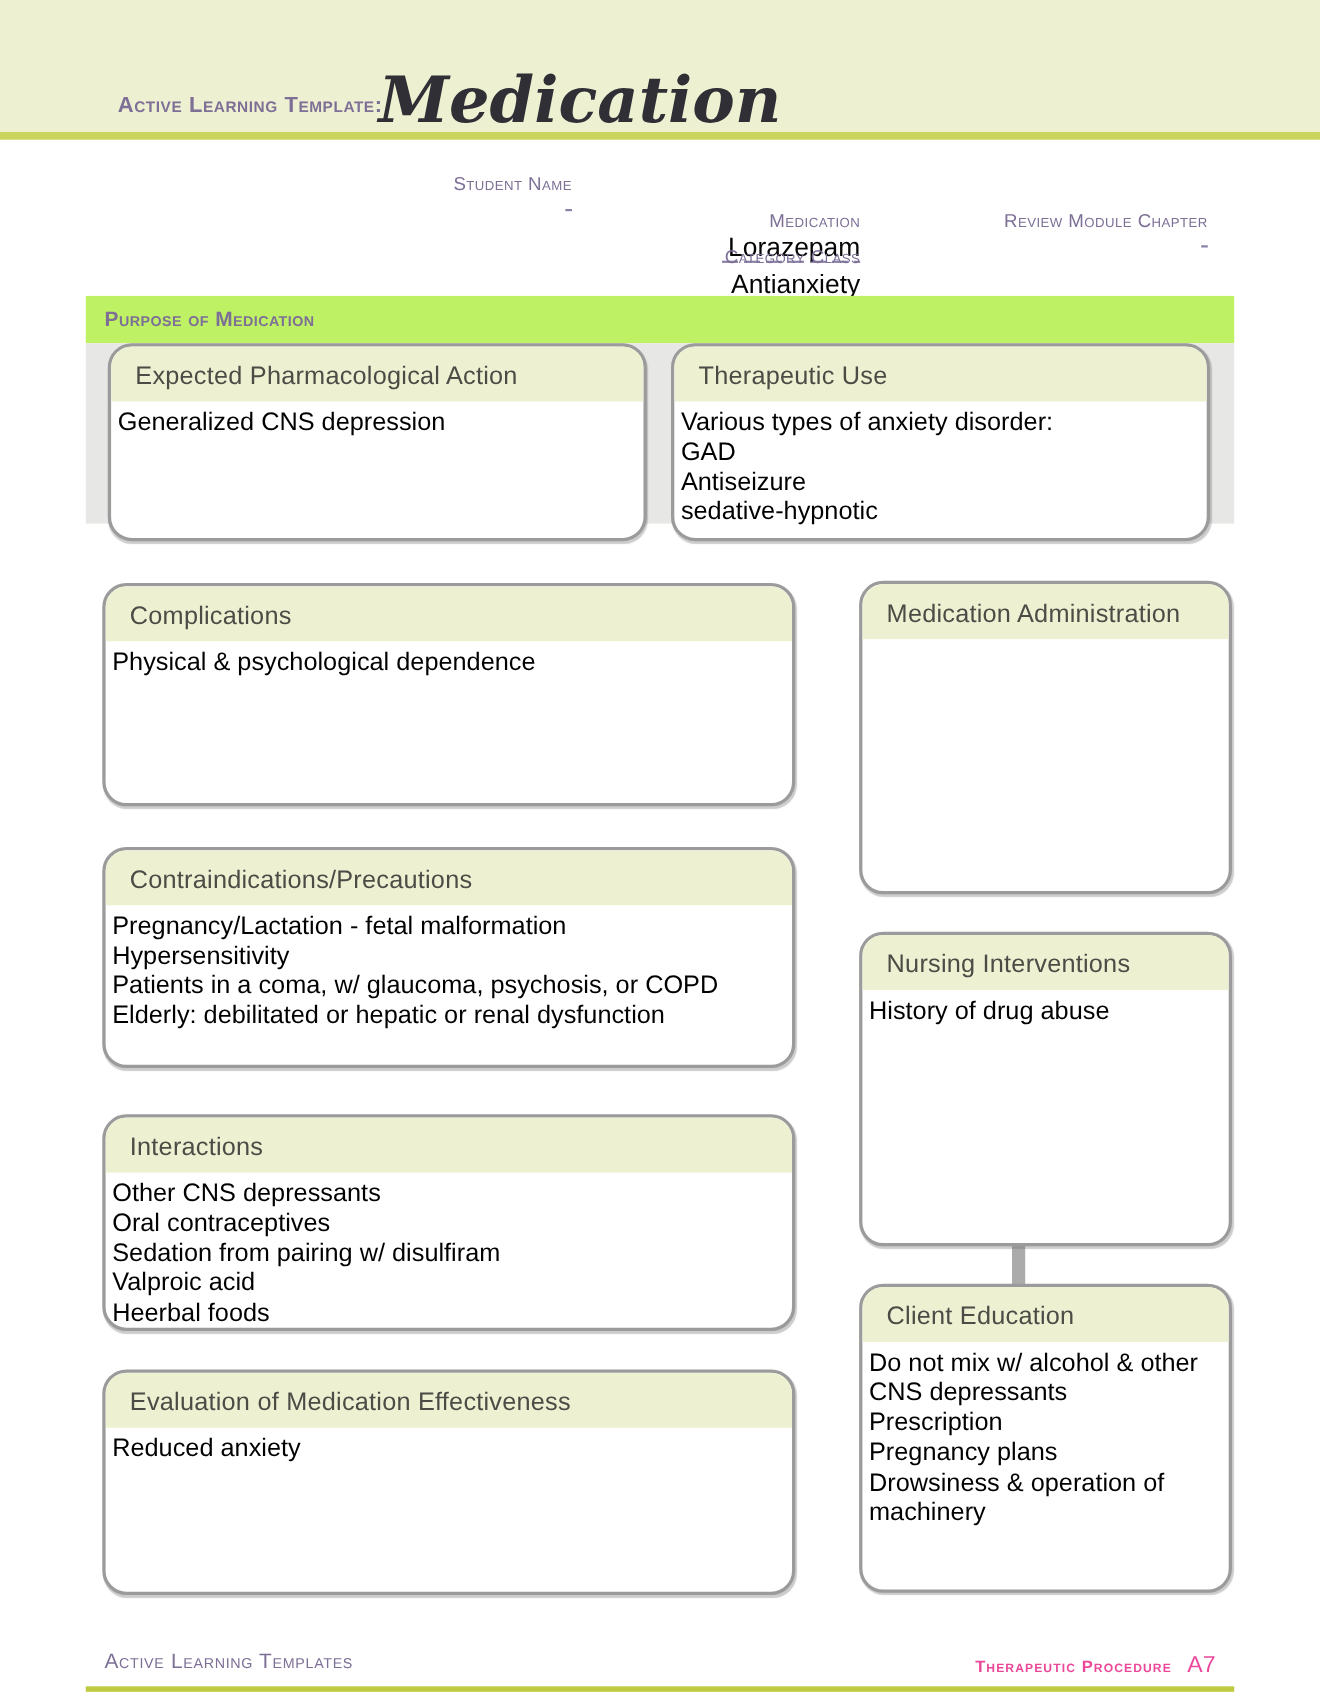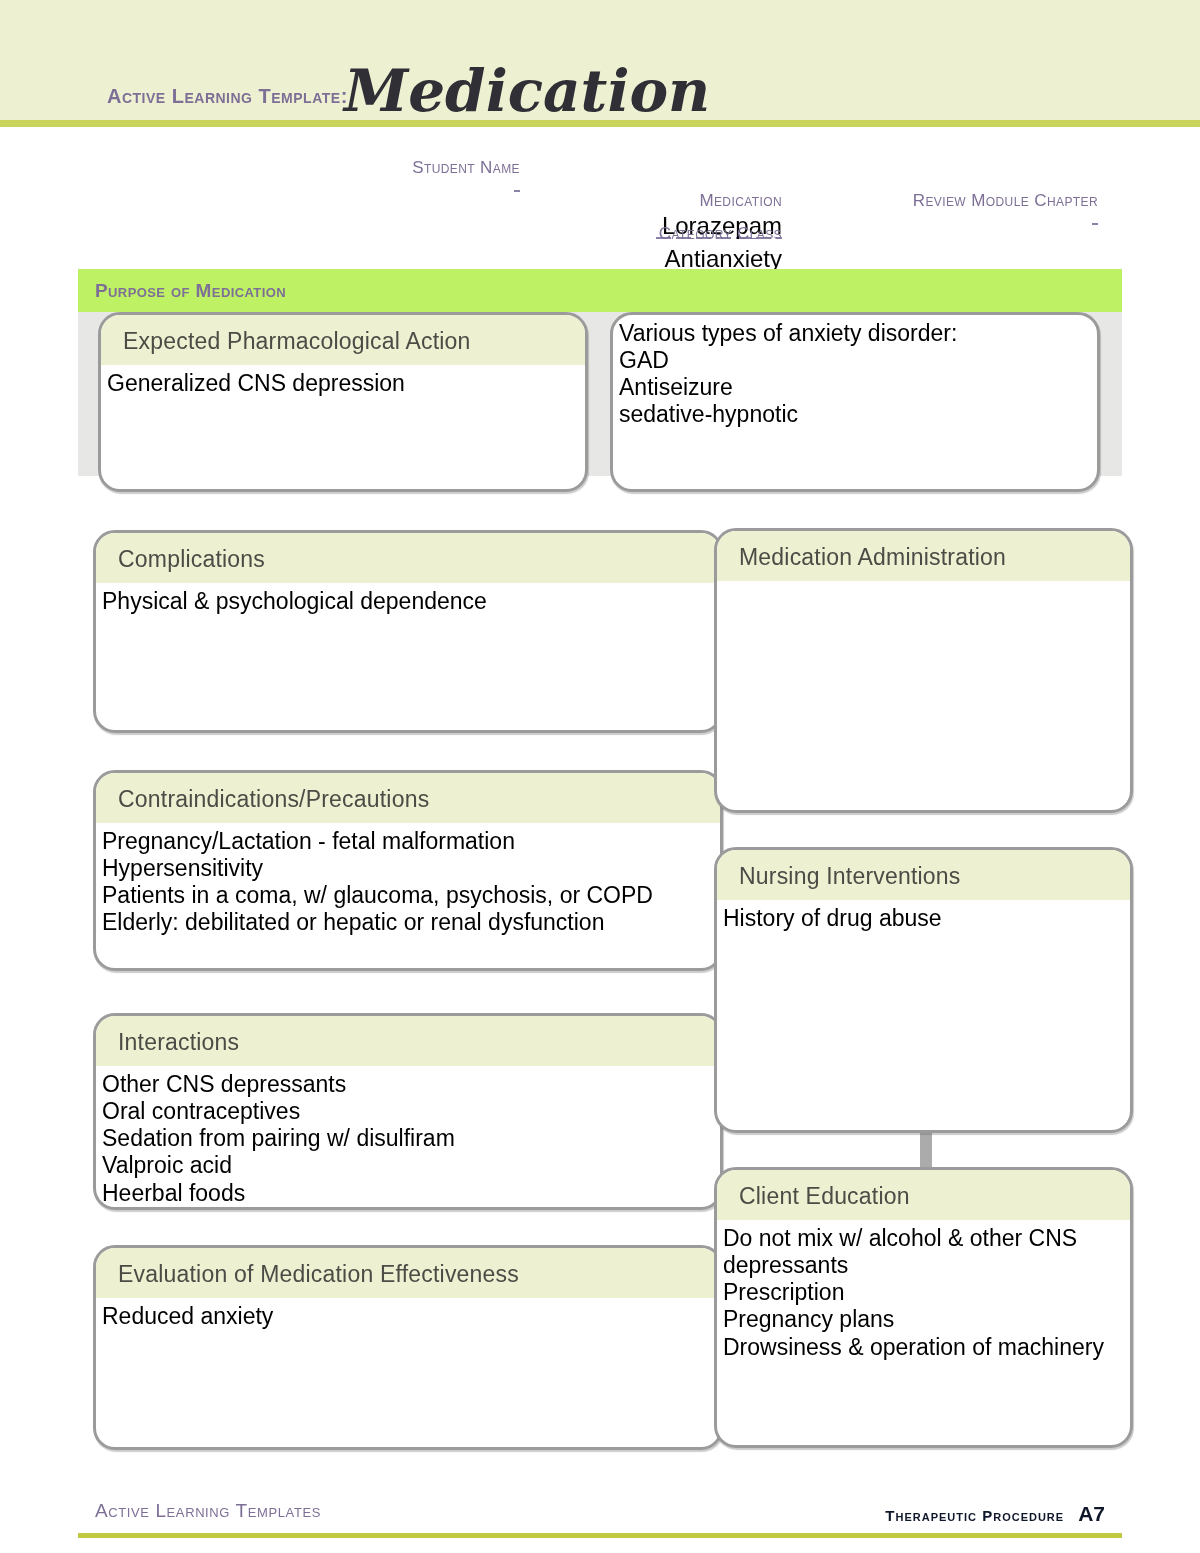--- a/index.html
+++ b/index.html
@@ -66,37 +66,37 @@
   }
   .pboxA{left:20px;top:0;width:490px;height:180px;}
   .pboxB{left:532px;top:0;width:490px;height:180px;}
 
   .lc{left:93px;width:630px;}
   .lc0{top:530px;height:203px;}
   .lc1{top:770px;height:201px;}
   .lc2{top:1013px;height:197px;}
   .lc3{top:1245px;height:205px;}
 
-  .rc{left:714px;width:419px;}
+  .rc{left:781px;width:339px;}
   .rc0{top:528px;height:285px;}
   .rc1{top:847px;height:286px;}
   .rc2{top:1167px;height:281px;}
 
   .connector{position:absolute;left:920px;top:1128px;width:12px;height:44px;background:#ababab;}
 
   
   .footer-left{
     position:absolute;left:95px;top:1500px;
     font-variant:small-caps;letter-spacing:.6px;font-size:19px;color:#7d6f96;
   }
   .footer-right{
-    position:absolute;right:95px;top:1502px;display:flex;align-items:baseline;color:#0f172a;
+    position:absolute;right:95px;top:1502px;display:flex;align-items:baseline;color:#ec4899;
   }
   .footer-right .proc{font-variant:small-caps;letter-spacing:1px;font-size:15px;font-weight:600;}
-  .footer-right .pageno{font-size:21px;margin-left:14px;font-weight:700;}
+  .footer-right .pageno{font-size:21px;margin-left:14px;font-weight:400;}
   .footer-line{position:absolute;left:78px;top:1533px;width:1044px;height:5px;background:#c0ca41;}
 </style>
 </head>
 <body>
 
 <div class="page">
 
   <div class="top-band">
     <span class="template-label">Active Learning Template:</span>
     <span class="big-title">Medication</span>
@@ -138,20 +138,23 @@
     <div class="purpose-gray">
 
       <div class="box pboxA">
         <div class="box-header">
           <span class="box-title">Expected Pharmacological Action</span>
         </div>
         <div class="box-content">Generalized CNS depression</div>
       </div>
 
       <div class="box pboxB">
+        <div class="box-header">
+          <span class="box-title">Therapeutic Use</span>
+        </div>
         <div class="box-content">Various types of anxiety disorder:
 GAD
 Antiseizure
 sedative-hypnotic</div>
       </div>
 
     </div>
   </div>
 
   <div class="connector"></div>

